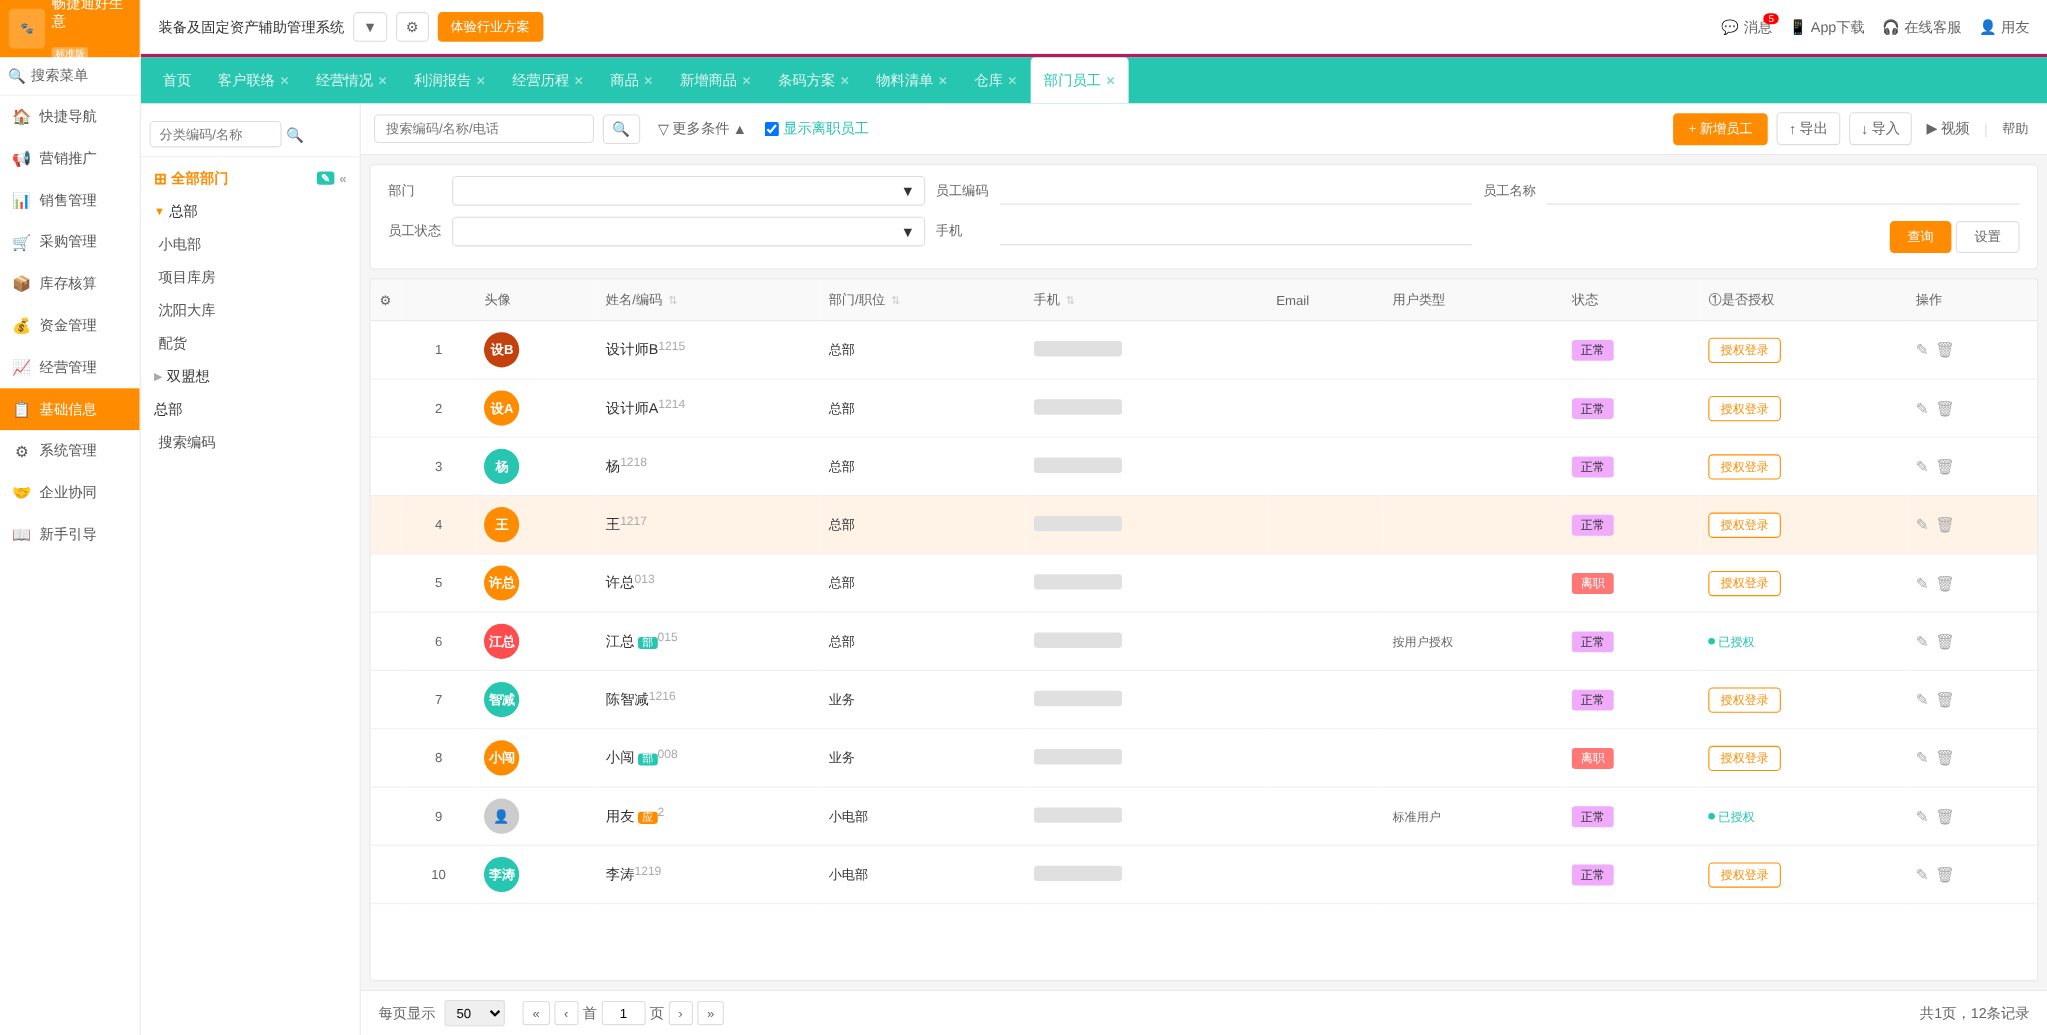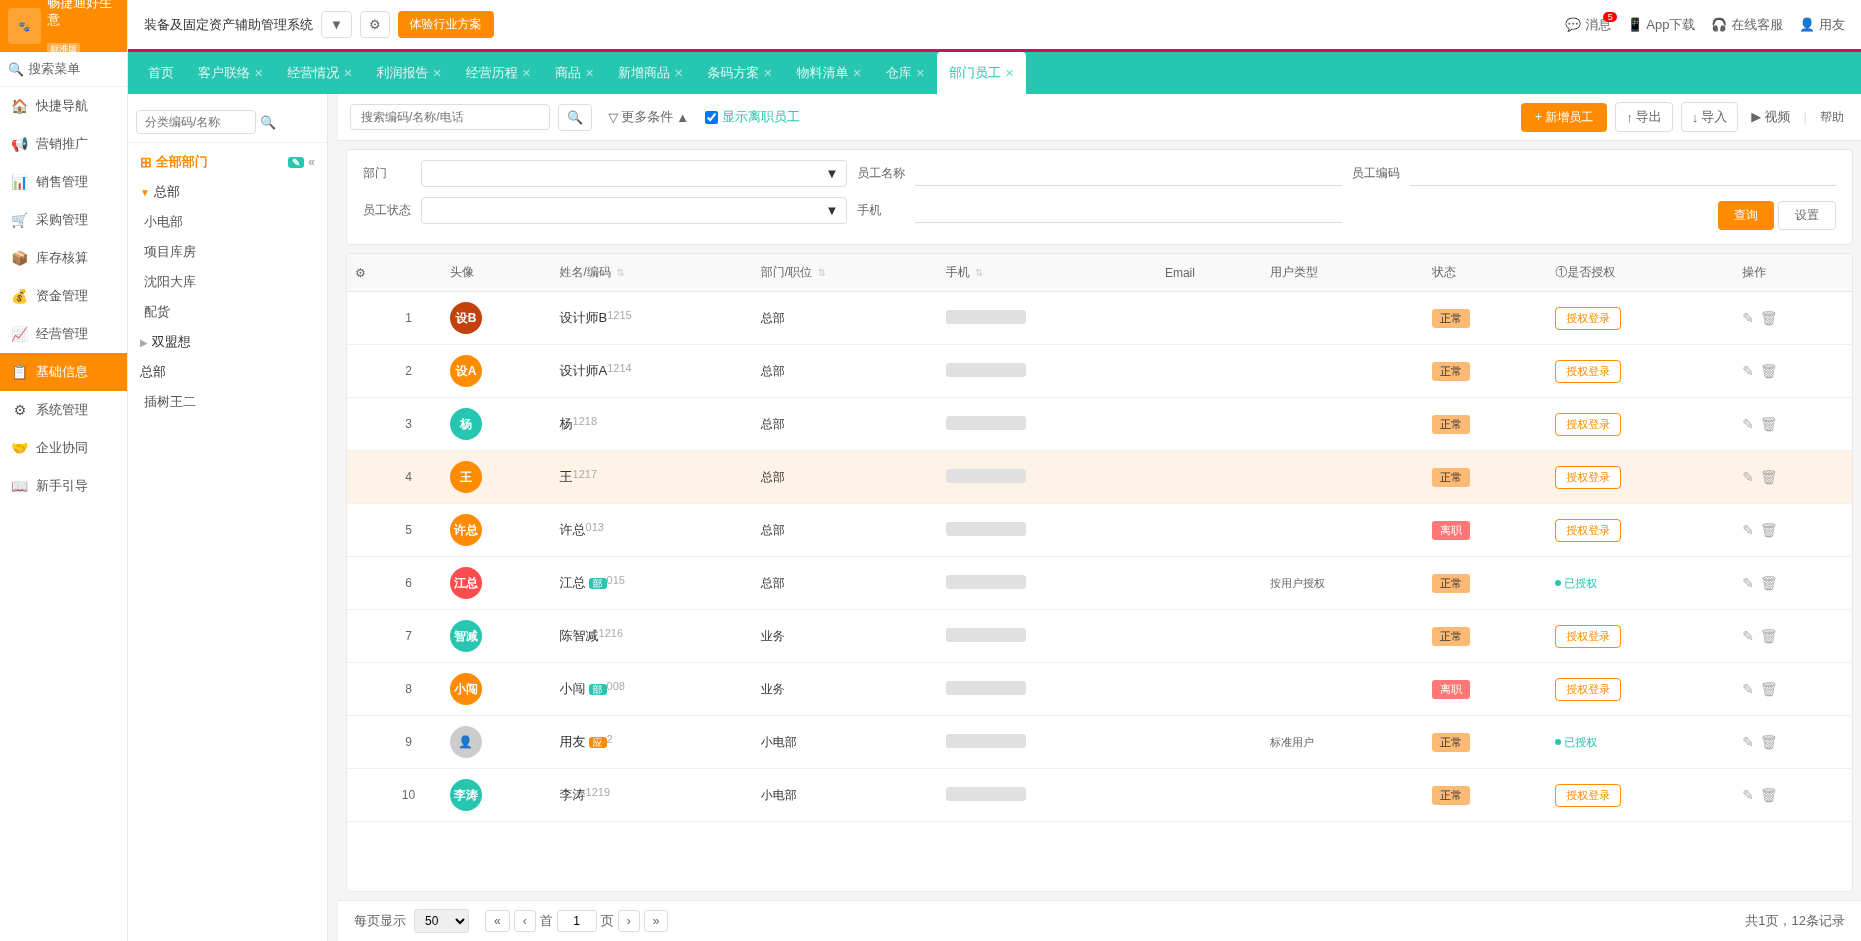--- a/index.html
+++ b/index.html
@@ -29,21 +29,21 @@
     .topbar-icon { position: relative; cursor: pointer; }
     .topbar-badge { position: absolute; top: -4px; right: -6px; background: #f00; color: #fff; border-radius: 8px; padding: 0 4px; font-size: 9px; min-width: 14px; text-align: center; }
 
     
     .navtabs { background: #26c6b0; display: flex; align-items: center; height: 42px; padding: 0 8px; flex-shrink: 0; overflow-x: auto; }
     .navtab { padding: 0 12px; height: 42px; display: flex; align-items: center; gap: 4px; color: rgba(255,255,255,0.85); cursor: pointer; font-size: 13px; white-space: nowrap; transition: background 0.2s; }
     .navtab.active { background: #fff; color: #26c6b0; border-radius: 4px 4px 0 0; }
     .navtab-close { font-size: 11px; opacity: 0.7; }
 
     
-    .content { flex: 1; display: flex; overflow: hidden; gap: 10px; }
+    .content { flex: 1; display: flex; overflow: hidden; }
 
     
     .dept-tree { width: 200px; background: #fff; border-right: 1px solid #e8e8e8; flex-shrink: 0; overflow-y: auto; padding: 8px 0; }
     .dept-search { padding: 8px; display: flex; align-items: center; border-bottom: 1px solid #f0f0f0; margin-bottom: 4px; }
     .dept-search input { border: 1px solid #ddd; border-radius: 4px; padding: 4px 8px; width: 120px; font-size: 12px; outline: none; }
     .dept-search-btn { background: none; border: none; cursor: pointer; color: #aaa; padding: 4px; }
     .dept-header { display: flex; align-items: center; gap: 4px; padding: 6px 12px; color: #ff8c00; font-size: 12px; font-weight: bold; cursor: pointer; }
     .dept-item { padding: 6px 16px; font-size: 12px; color: #555; cursor: pointer; display: flex; align-items: center; gap: 4px; }
     .dept-group { padding: 6px 12px; font-size: 12px; color: #333; cursor: pointer; display: flex; align-items: center; gap: 4px; font-weight: 500; }
     .dept-group .arrow { font-size: 10px; color: #aaa; }
@@ -74,21 +74,21 @@
     
     .table-container { flex: 1; overflow-y: auto; margin: 0 8px 8px; background: #fff; border-radius: 4px; border: 1px solid #e8e8e8; }
     table { width: 100%; border-collapse: collapse; }
     thead th { background: #f9f9f9; padding: 10px 8px; text-align: left; color: #666; font-size: 12px; font-weight: 500; border-bottom: 1px solid #e8e8e8; white-space: nowrap; }
     thead th .sort-icon { color: #ccc; font-size: 10px; margin-left: 2px; }
     tbody tr { border-bottom: 1px solid #f0f0f0; transition: background 0.2s; }
     tbody tr.highlighted { background: #fff3e8; }
     tbody td { padding: 10px 8px; font-size: 12px; color: #333; vertical-align: middle; }
     .avatar { width: 32px; height: 32px; border-radius: 50%; display: flex; align-items: center; justify-content: center; color: #fff; font-size: 12px; font-weight: bold; flex-shrink: 0; }
     .avatar-gray { background: #ccc; }
-    .status-normal { color: #333; background: #fdba74; border-radius: 3px; padding: 2px 8px; font-size: 11px; display: inline-block; text-align: right; }
+    .status-normal { color: #333; background: #f0abfc; border-radius: 3px; padding: 2px 8px; font-size: 11px; display: inline-block; text-align: right; }
     .status-resigned { color: #fff; background: #ff7875; border-radius: 3px; padding: 2px 8px; font-size: 11px; display: inline-block; }
     .btn-auth { border: 1px solid #ff8c00; color: #ff8c00; background: #fff; border-radius: 4px; padding: 3px 10px; cursor: pointer; font-size: 11px; }
     .auth-done { color: #26c6b0; font-size: 11px; display: flex; align-items: center; gap: 3px; }
     .auth-dot { width: 6px; height: 6px; background: #26c6b0; border-radius: 50%; display: inline-block; }
     .user-type { color: #666; font-size: 11px; }
     .action-icons { display: flex; gap: 6px; align-items: center; }
     .action-icon { color: #aaa; cursor: pointer; font-size: 14px; }
     .name-code { display: flex; flex-direction: row; }
     .name-code .name { font-weight: 500; color: #333; }
     .name-code .code { color: #aaa; font-size: 11px; }
@@ -277,21 +277,21 @@
         <span>配货</span>
       </div>
       <div class="dept-group">
         <span class="arrow">▶</span>
         <span>双盟想</span>
       </div>
       <div class="dept-group">
         <span>总部</span>
       </div>
       <div class="dept-item">
-        <span>插树王二</span>
+        <span>搜索编码</span>
       </div>
     </div>
 
     <div class="main-panel">
 
       <div class="toolbar">
         <input type="text" class="search-input" placeholder="搜索编码/名称/电话" style="">
         <button class="search-btn">🔍</button>
         <button class="filter-btn">
           <span>▽</span>
@@ -323,25 +323,25 @@
 
       <div class="filter-bar">
         <div class="filter-field">
           <span class="filter-label">部门</span>
           <div class="filter-select">
             <span></span>
             <span>▼</span>
           </div>
         </div>
         <div class="filter-field">
+          <span class="filter-label">员工编码</span>
+          <input class="filter-input" type="text" style="">
+        </div>
+        <div class="filter-field">
           <span class="filter-label">员工名称</span>
-          <input class="filter-input" type="text" style="">
-        </div>
-        <div class="filter-field">
-          <span class="filter-label">员工编码</span>
           <input class="filter-input" type="text" style="">
         </div>
         <div class="filter-field">
           <span class="filter-label">员工状态</span>
           <div class="filter-select">
             <span></span>
             <span>▼</span>
           </div>
         </div>
         <div class="filter-field">

